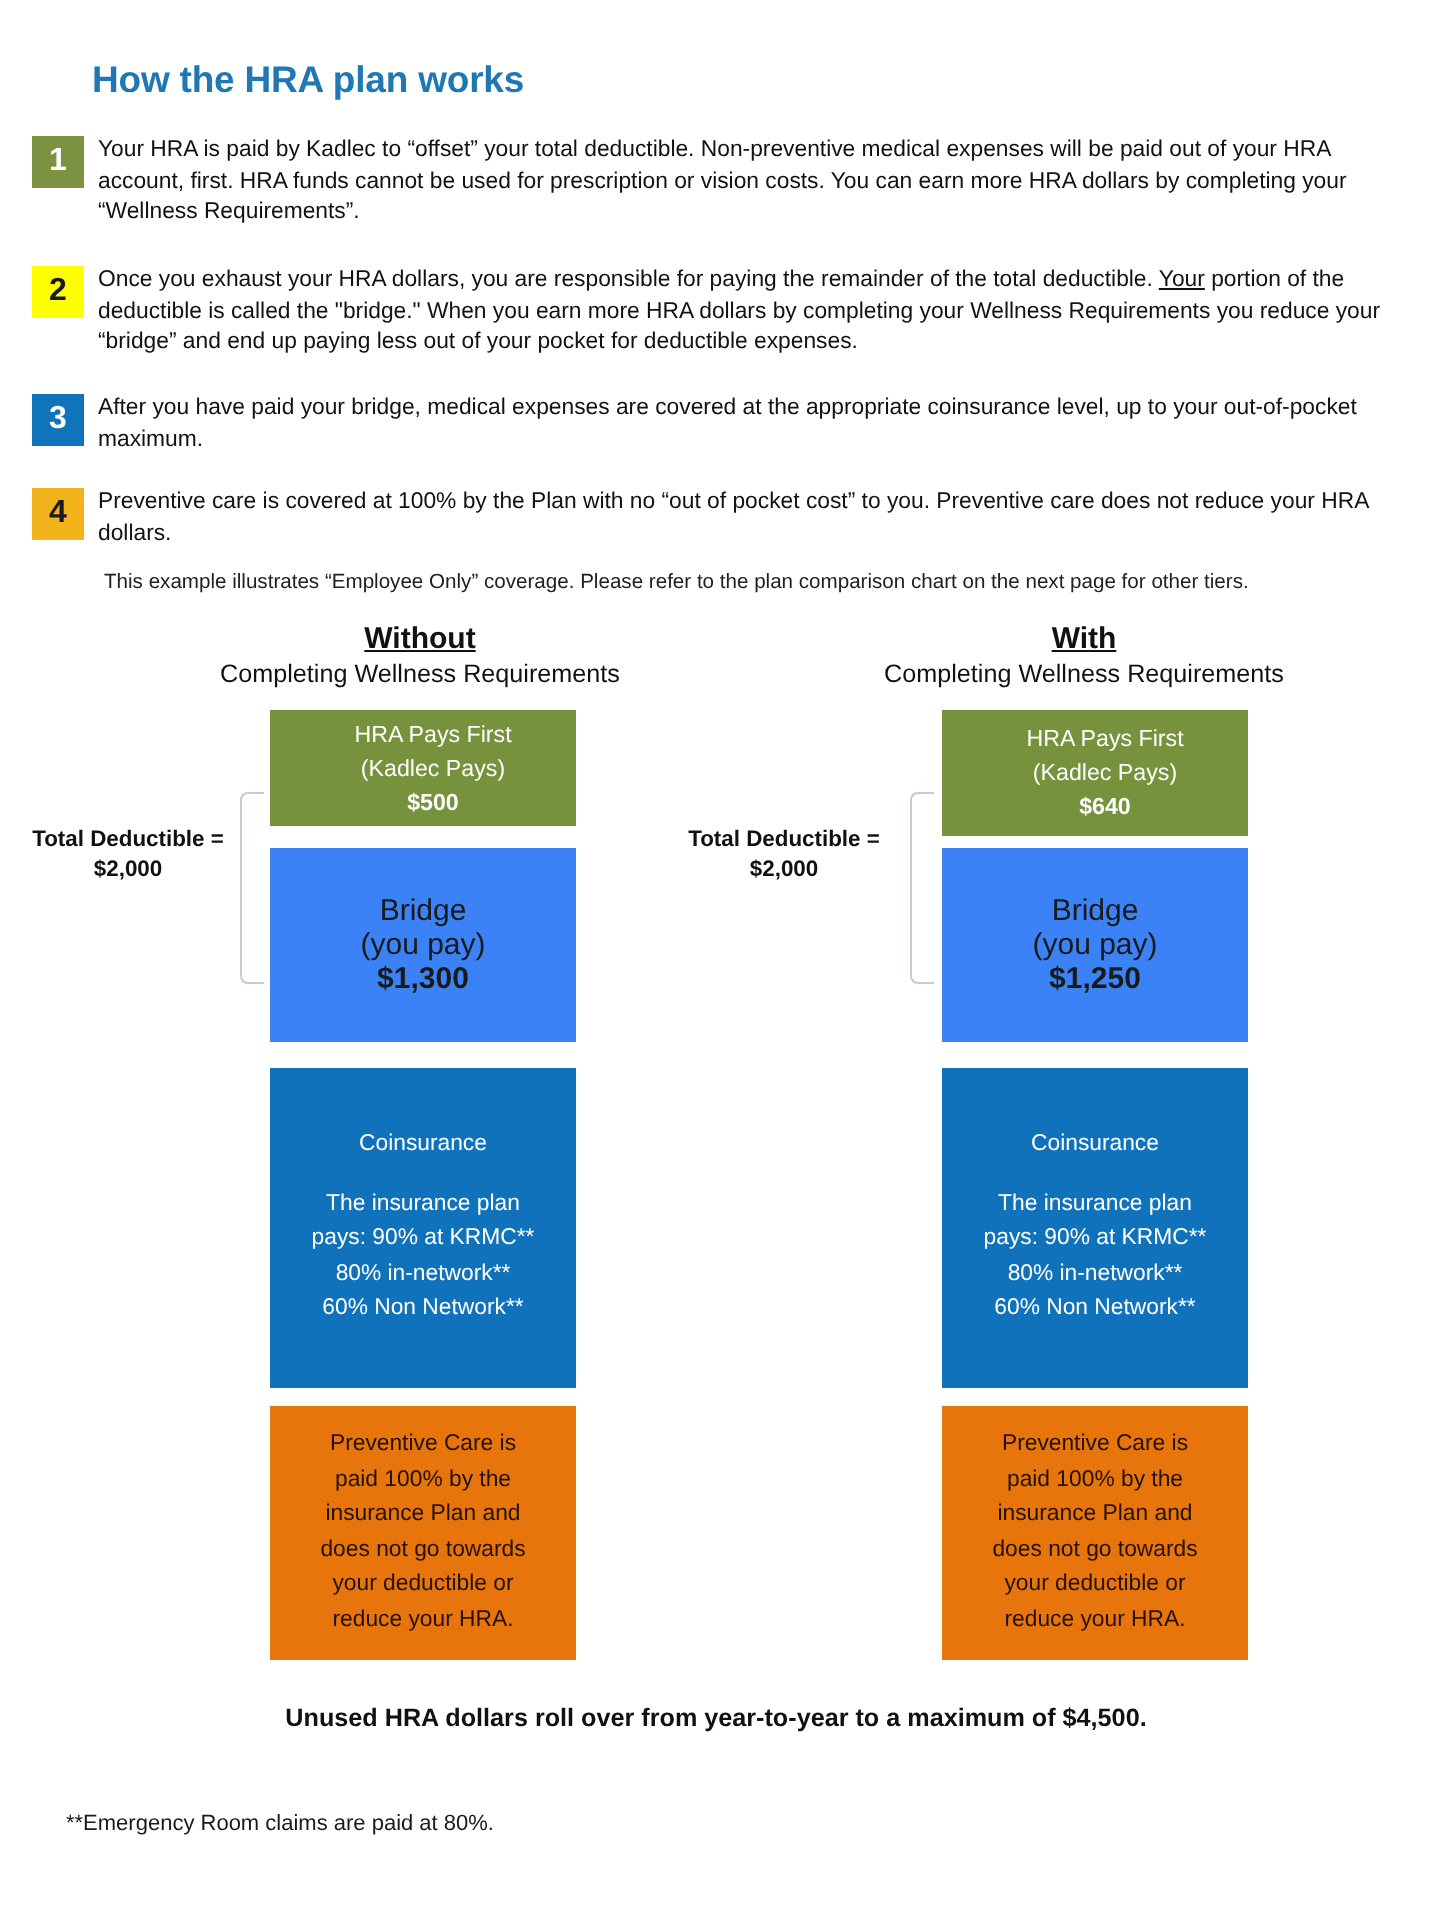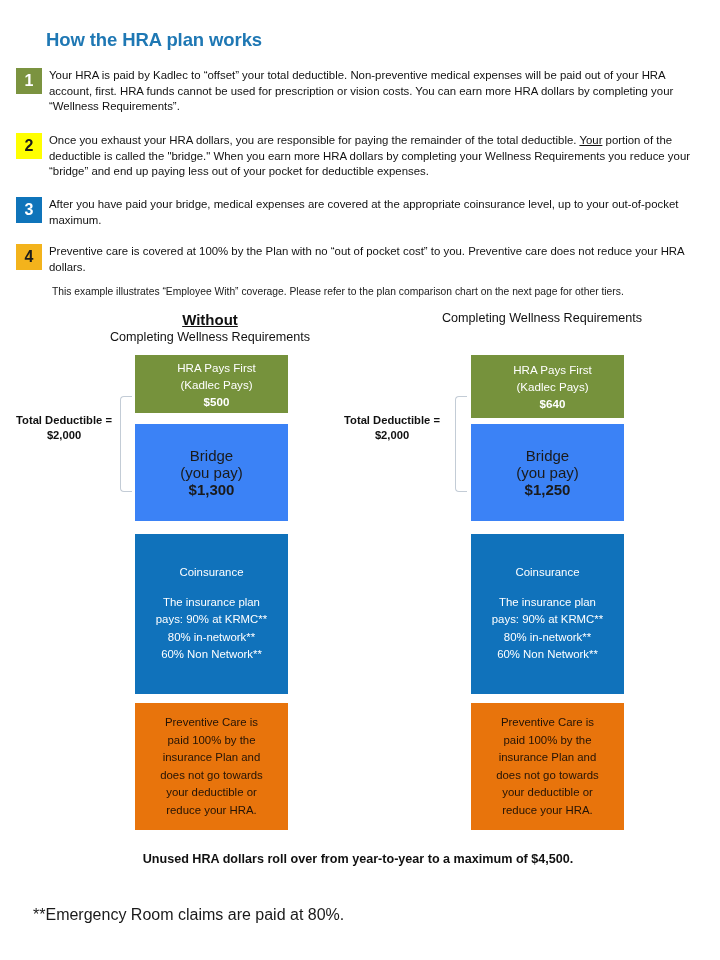--- a/index.html
+++ b/index.html
@@ -183,21 +183,21 @@
     width: 716px;
     text-align: center;
     font-size: 12.6px;
     font-weight: bold;
     color: #111111;
   }
   .footer-note {
     position: absolute;
     left: 33px;
     top: 906px;
-    font-size: 16px;
+    font-size: 11px;
     color: #1a1a1a;
   }
 </style>
 </head>
 <body>
 
 <div class="page-title">How the HRA plan works</div>
 
 <div class="step" id="step1">
   <div class="badge badge-1">1</div>
@@ -212,27 +212,28 @@
 <div class="step" id="step3">
   <div class="badge badge-3">3</div>
   <div class="body"><span>After you have paid your bridge, medical expenses are covered at the appropriate coinsurance level, up to your out-of-pocket maximum.</span></div>
 </div>
 
 <div class="step" id="step4">
   <div class="badge badge-4">4</div>
   <div class="body"><span>Preventive care is covered at 100% by the Plan with no “out of pocket cost” to you.  Preventive care does not reduce your HRA dollars.</span></div>
 </div>
 
-<div class="example-note">This example illustrates “Employee With” coverage.  Please refer to the plan comparison chart on the next page for other tiers.</div>
+<div class="example-note">This example illustrates “Employee Only” coverage.  Please refer to the plan comparison chart on the next page for other tiers.</div>
 
 <div class="col-head" id="head-without">
   <span class="emph">Without</span>
   <span class="sub">Completing Wellness Requirements</span>
 </div>
 <div class="col-head" id="head-with">
+  <span class="emph">With</span>
   <span class="sub">Completing Wellness Requirements</span>
 </div>
 
 <div class="box box-green" id="l-green">
   <span class="ln">HRA Pays First</span>
   <span class="ln">(Kadlec Pays)</span>
   <span class="ln amount">$500</span>
 </div>
 
 <div class="box box-yellow" id="l-yellow">

